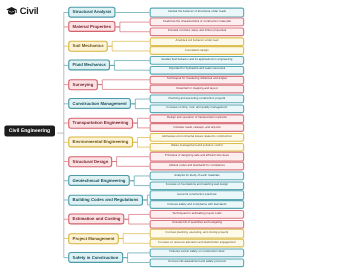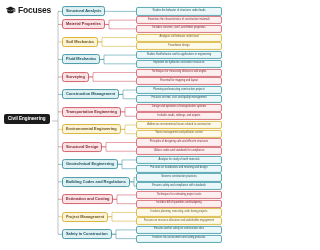--- a/index.html
+++ b/index.html
@@ -80,21 +80,21 @@
   .l-yell{background:#fefaea;border-color:#ddbe52;color:#6e561a;}
 </style>
 </head>
 <body>
 
 <div id="logo">
   <svg class="cap" viewBox="0 0 24 24">
     <path d="M12 3 1.5 8 12 13l8.5-4.05V15h1.8V8z" fill="#1a1a1a"></path>
     <path d="M5 10.6V15c0 1.6 3.1 3 7 3s7-1.4 7-3v-4.4l-7 3.3z" fill="#1a1a1a"></path>
   </svg>
-  <span class="brand">Focuses</span>
+  <span class="brand">Civil</span>
 </div>
 
 <div id="map">
   <svg id="svg">
       <path d="M58 11.37037037037037 L58 234.2592592592592" stroke="#9a9a9a" fill="none" stroke-width="0.6"></path>
       <path d="M52 121 L58 121" stroke="#9a9a9a" fill="none" stroke-width="0.6"></path>
       <path d="M58 11.37037037037037 L62 11.37037037037037" stroke="#4a9aa8" fill="none" stroke-width="0.6"></path>
       <path d="M105 11.37037037037037 L109 11.37037037037037 L109 11.37037037037037 L136 11.37037037037037" stroke="#4a9aa8" fill="none" stroke-width="0.6"></path>
       <path d="M58 24.48148148148148 L62 24.48148148148148" stroke="#d4616c" fill="none" stroke-width="0.6"></path>
       <path d="M105 24.48148148148148 L109 24.48148148148148 L109 20.11111111111111 L136 20.11111111111111" stroke="#d4616c" fill="none" stroke-width="0.6"></path>

